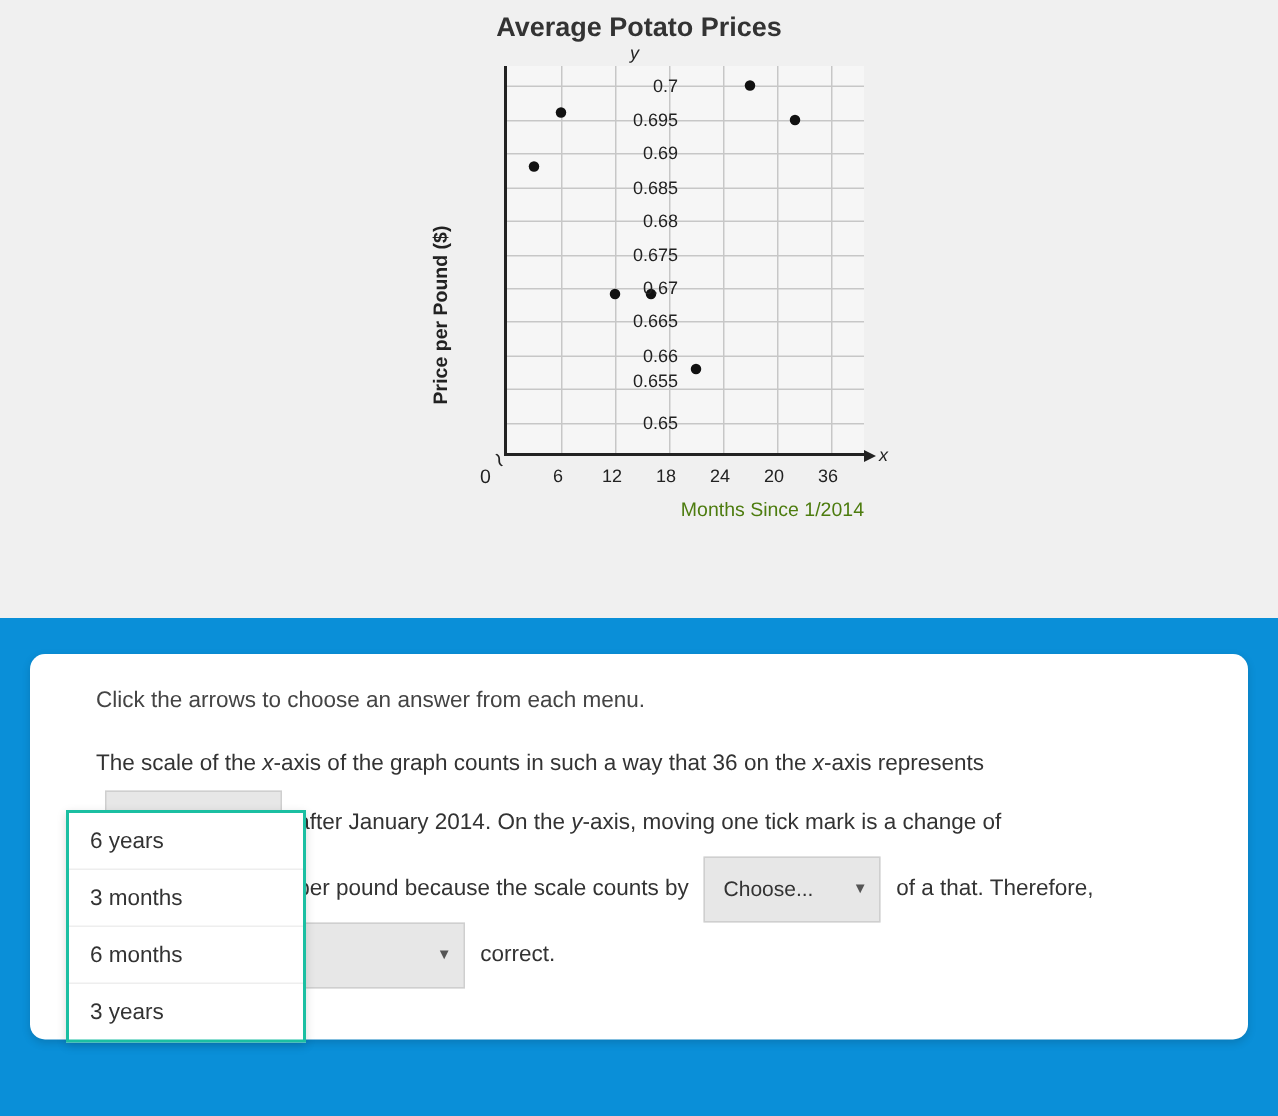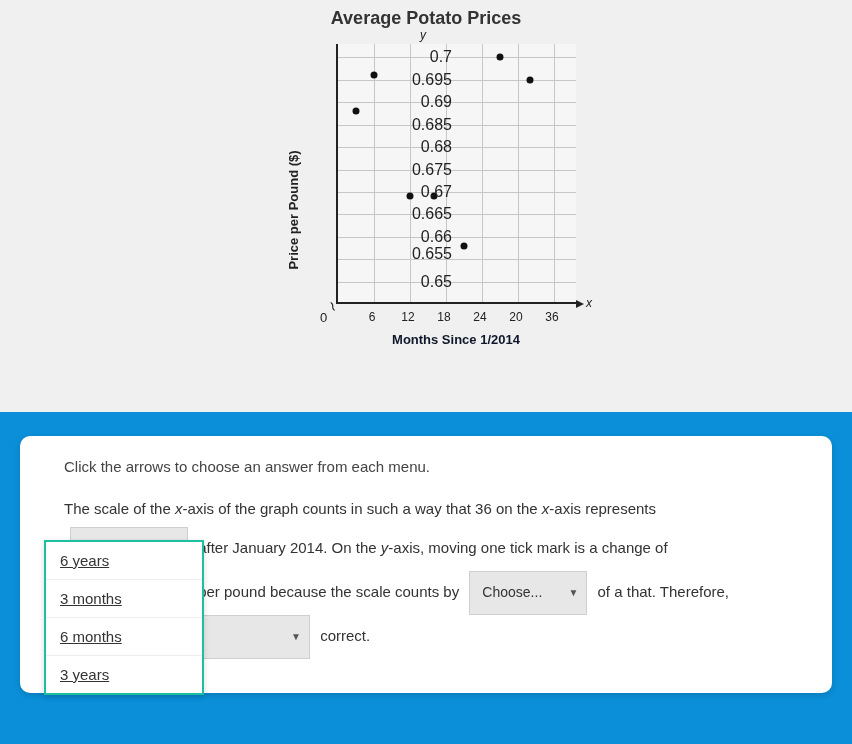--- a/index.html
+++ b/index.html
@@ -53,21 +53,21 @@
     background: #f6f6f6;
   }
   .plot .vgrid, .plot .hgrid {
     position: absolute; background: #c7c7c7;
   }
   .plot .vgrid { top: 0; bottom: 0; width: 1px; }
   .plot .hgrid { left: 0; right: 0; height: 1px; }
   .y-tick {
     position: absolute;
     right: 178px;
-    font-size: 16px;
+    font-size: 12px;
     color: #222;
     transform: translateY(-50%);
     text-align: right;
     width: 60px;
   }
   .x-tick {
     position: absolute;
     top: 270px;
     font-size: 12px;
     color: #222;
@@ -75,24 +75,24 @@
     text-align: center;
   }
   .origin {
     position: absolute;
     left: 50px; top: 270px;
     font-size: 13px; color:#222;
   }
   .x-axis-label {
     position: absolute;
     left: 66px; width:240px; top: 292px;
-    text-align: center;
-    font-weight: 700;
+    text-align: right;
+    font-weight: 400;
     font-size: 13px;
-    color: #0f172a;
+    color: #4d7c0f;
   }
   .x-var {
     position: absolute;
     left: 316px; top: 256px;
     font-style: italic; font-size: 12px; color:#222;
   }
   .x-arrow {
     position: absolute;
     left: 306px; top: 260px;
     width: 0; height: 0;
@@ -159,21 +159,20 @@
     border: 2px solid #1bbfa2;
     background: #fff;
     z-index: 5;
     box-shadow: 0 2px 6px rgba(0,0,0,.15);
   }
   .dropdown-list .opt {
     padding: 10px 14px;
     font-size: 15px;
     color: #333;
     border-bottom: 1px solid #eee;
-    text-decoration: underline;
   }
   .dropdown-list .opt:last-child { border-bottom: none; }
   .qwrap { position: relative; padding-left: 44px; }
 </style>
 </head>
 <body>
 
 <div class="chart-panel">
   <div class="chart-title">Average Potato Prices</div>
   <div class="y-var">y</div>

